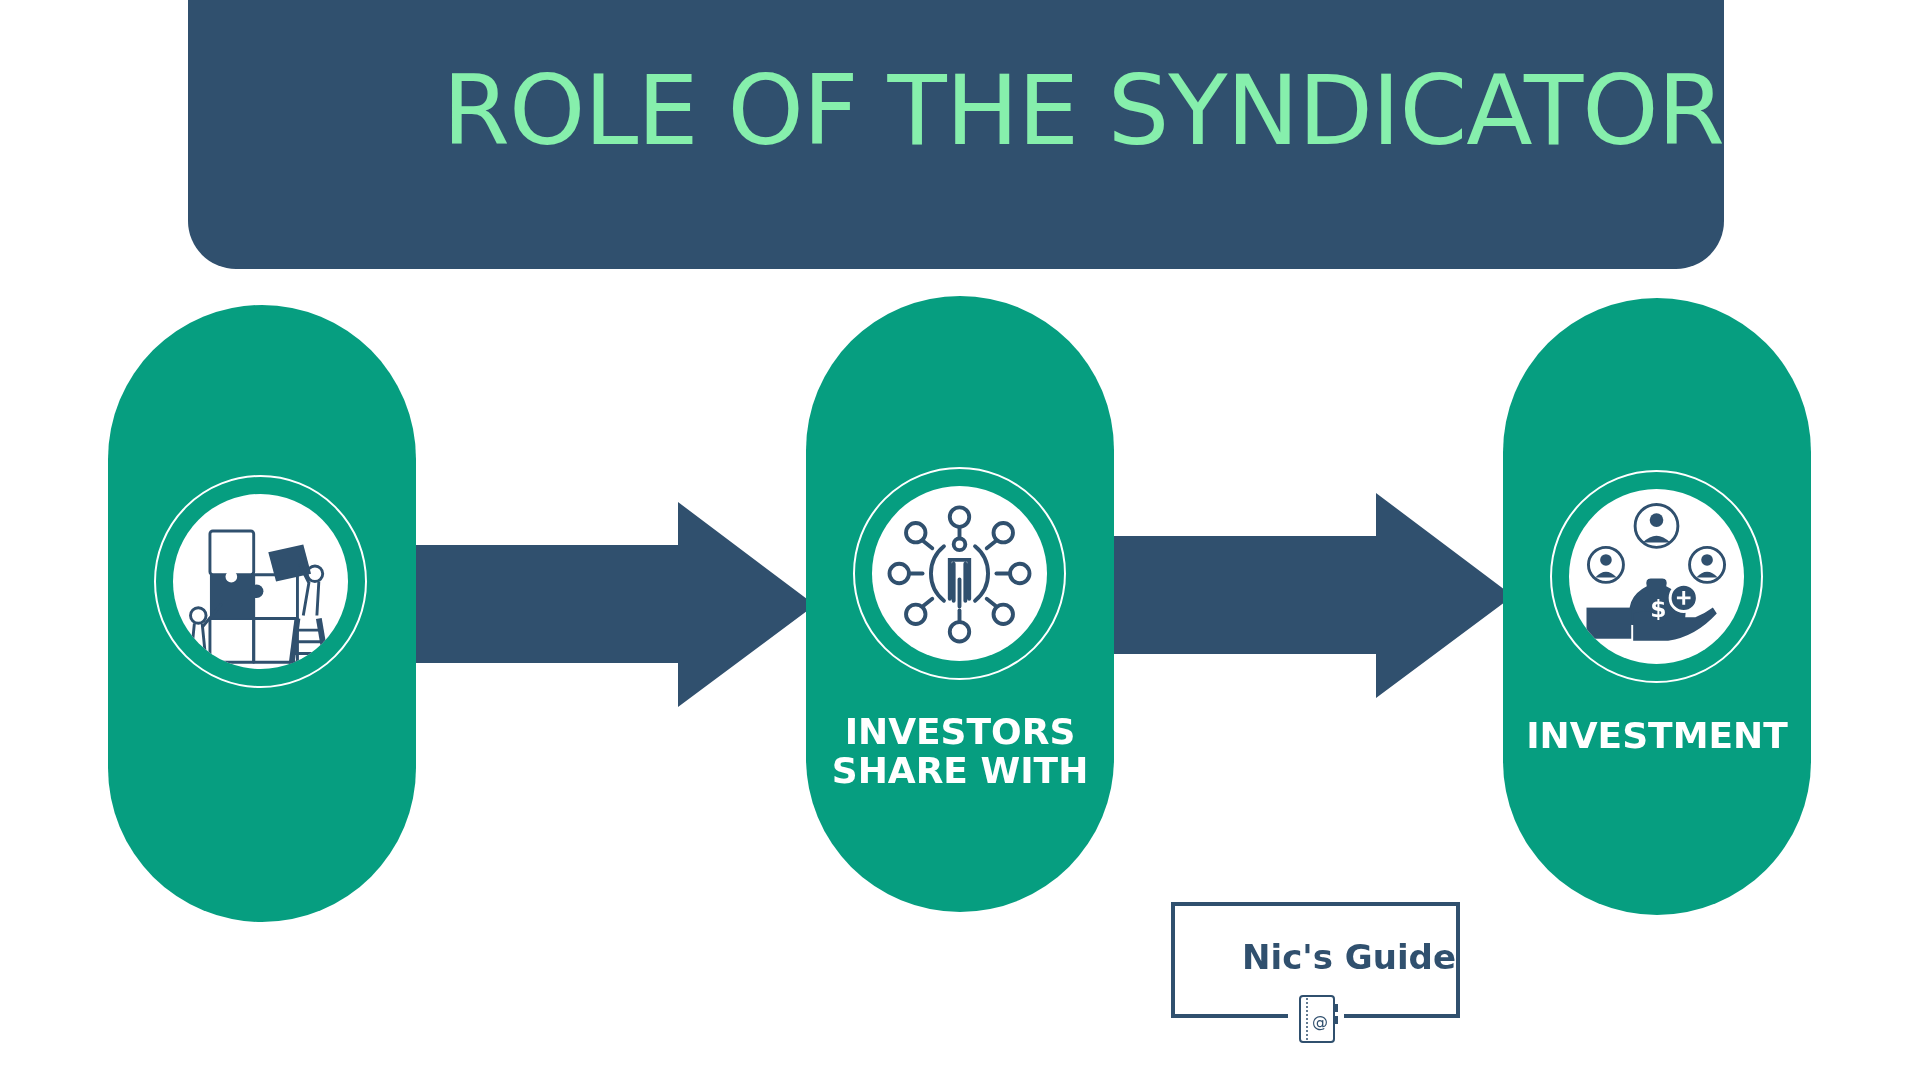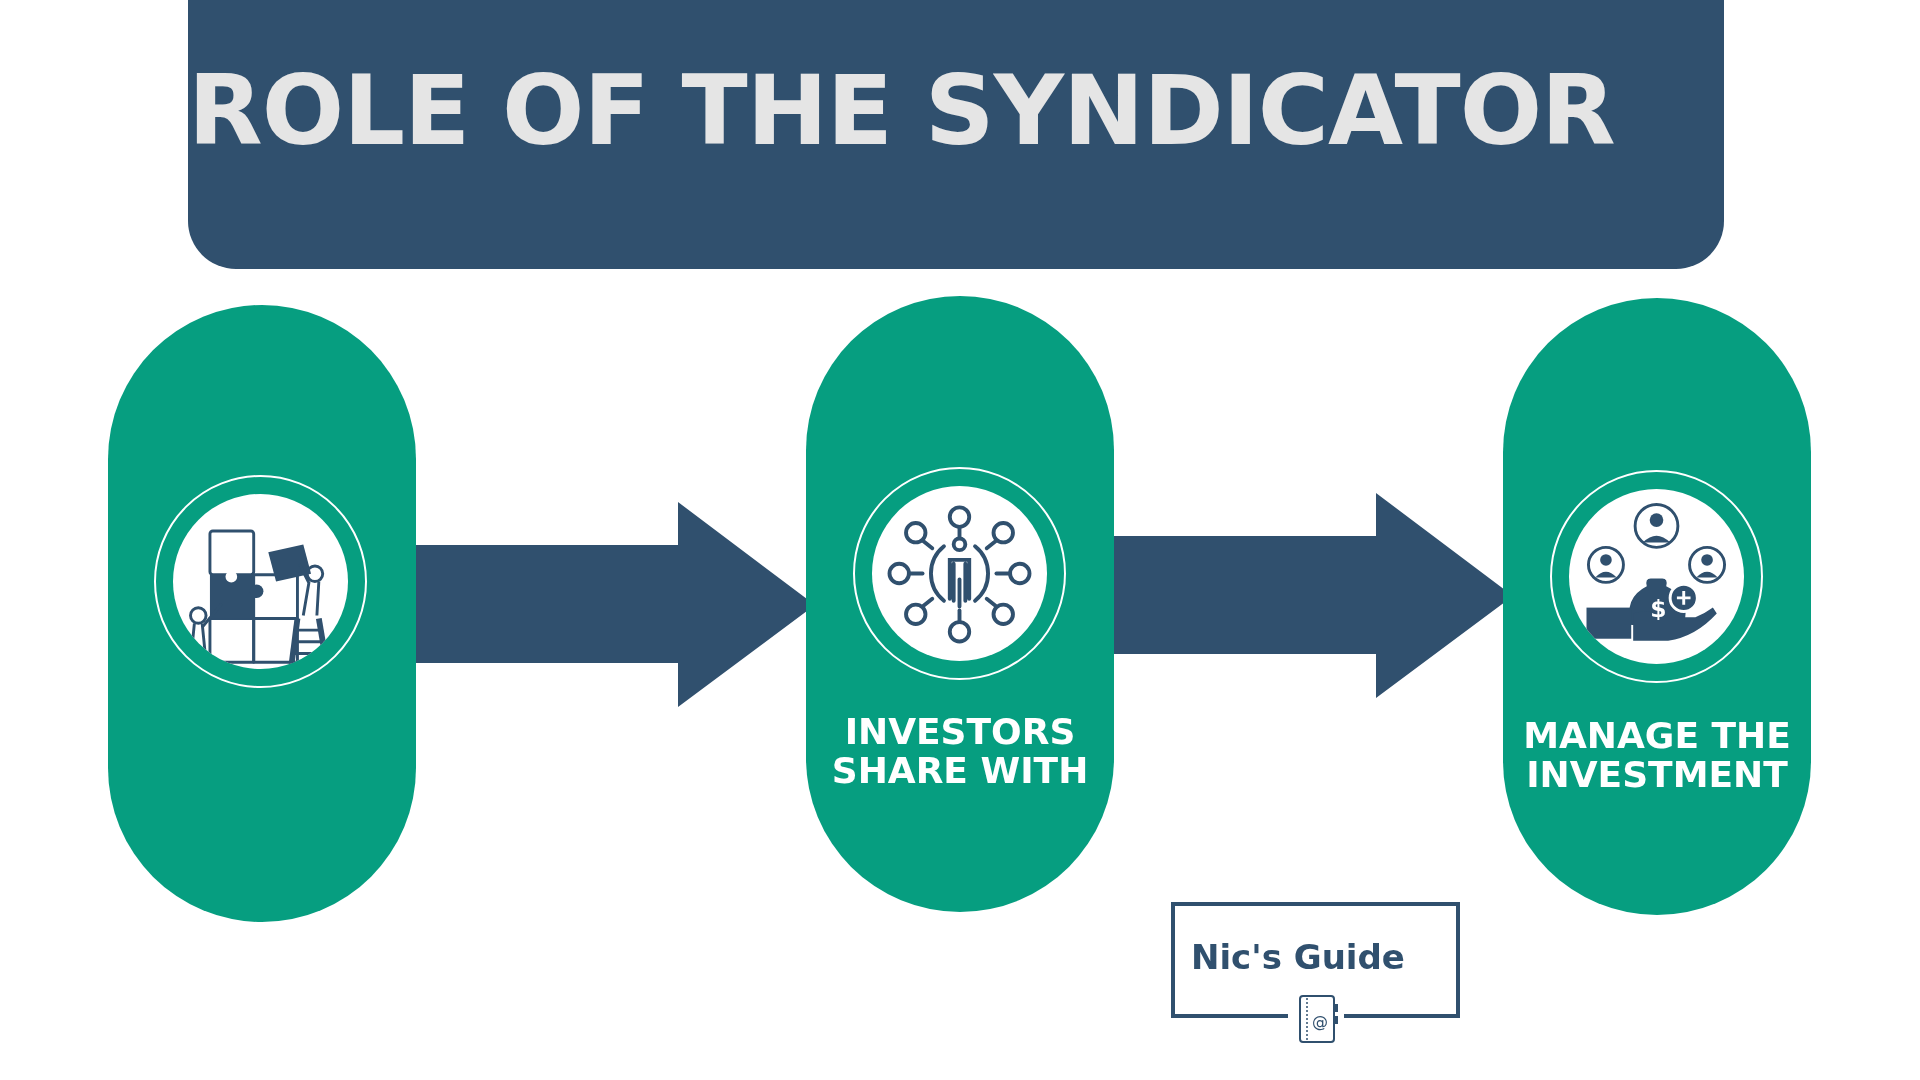--- a/index.html
+++ b/index.html
@@ -1,27 +1,27 @@
 <!DOCTYPE html>
 <html><head>
 <meta charset="utf-8">
 <style>
   html, body { margin:0; padding:0; }
   body { width:1920px; height:1080px; background:#ffffff; position:relative; overflow:hidden; font-family:"Liberation Sans", sans-serif; }
   .header { position:absolute; left:188px; top:-20px; width:1536px; height:289px; background:#30506E; border-radius:0 0 48px 48px; }
-  .header-title { position:absolute; left:0; right:0; top:82px; text-align:left; color:#e5e5e5; font-family:"DejaVu Sans", sans-serif; font-weight:bold; font-size:97px; letter-spacing:-1px; line-height:1; }
+  .header-title { position:absolute; left:0; right:0; top:82px; text-align:right; color:#86efac; font-family:"DejaVu Sans", sans-serif; font-weight:normal; font-size:97px; letter-spacing:-1px; line-height:1; }
   .pill { position:absolute; width:308px; background:#069E80; border-radius:154px; }
   .ring { position:absolute; width:213px; height:213px; border:2px solid #ffffff; border-radius:50%; box-sizing:border-box; }
   .disc { position:absolute; left:17px; top:17px; width:175px; height:175px; border-radius:50%; background:#ffffff; overflow:hidden; }
   .disc svg { width:175px; height:175px; display:block; }
   .pill-label { position:absolute; left:0; right:0; text-align:center; color:#ffffff; font-family:"DejaVu Sans", sans-serif; font-weight:bold; font-size:36px; line-height:39px; }
   .arrow { position:absolute; }
   .brand { position:absolute; left:1171px; top:902px; width:289px; height:116px; box-sizing:border-box; border:4px solid #30506E; }
   .brand-gap { position:absolute; left:113px; bottom:-6px; width:56px; height:8px; background:#ffffff; }
-  .brand-text { position:absolute; left:16px; right:0; top:34px; text-align:left; color:#30506E; font-family:"DejaVu Sans", sans-serif; font-weight:bold; font-size:34px; line-height:1; }
+  .brand-text { position:absolute; left:8px; right:0; top:34px; text-align:right; color:#30506E; font-family:"DejaVu Sans", sans-serif; font-weight:bold; font-size:34px; line-height:1; }
   .brand-icon { position:absolute; left:122px; top:88px; width:44px; height:52px; }
 </style>
 </head>
 <body>
 
 <div class="header">
   <div class="header-title">ROLE OF THE SYNDICATOR</div>
 </div>
 
 <div class="pill" style="left:108px; top:305px; height:617px;">
@@ -123,21 +123,20 @@
           <rect x="18" y="122" width="46" height="32"></rect>
           <path d="M66 128 q20 -6 34 4 l30 0 q10 -4 18 -10 l4 6 q-22 24 -50 28 h-36z"></path>
         </g>
         <circle cx="118" cy="112" r="14" fill="#30506E" stroke="#fff" stroke-width="3"></circle>
         <path d="M118 105 v14 M111 112 h14" stroke="#fff" stroke-width="3"></path>
         <text x="92" y="132" fill="#fff" font-family="DejaVu Sans, sans-serif" font-size="24" font-weight="bold" text-anchor="middle">$</text>
       </svg>
     </div>
   </div>
   <div class="pill-label" style="top:418px;">
-    <div>MANAGE THE</div>
     <div>INVESTMENT</div>
   </div>
 </div>
 
 <div class="brand">
   <div class="brand-text">Nic's Guide</div>
   <div class="brand-gap"></div>
   <svg class="brand-icon" viewBox="0 0 44 52">
     <rect x="3" y="2" width="34" height="46" rx="3" fill="#fff" stroke="#30506E" stroke-width="2"></rect>
     <line x1="10" y1="4" x2="10" y2="46" stroke="#30506E" stroke-width="1.5" stroke-dasharray="2 2"></line>

